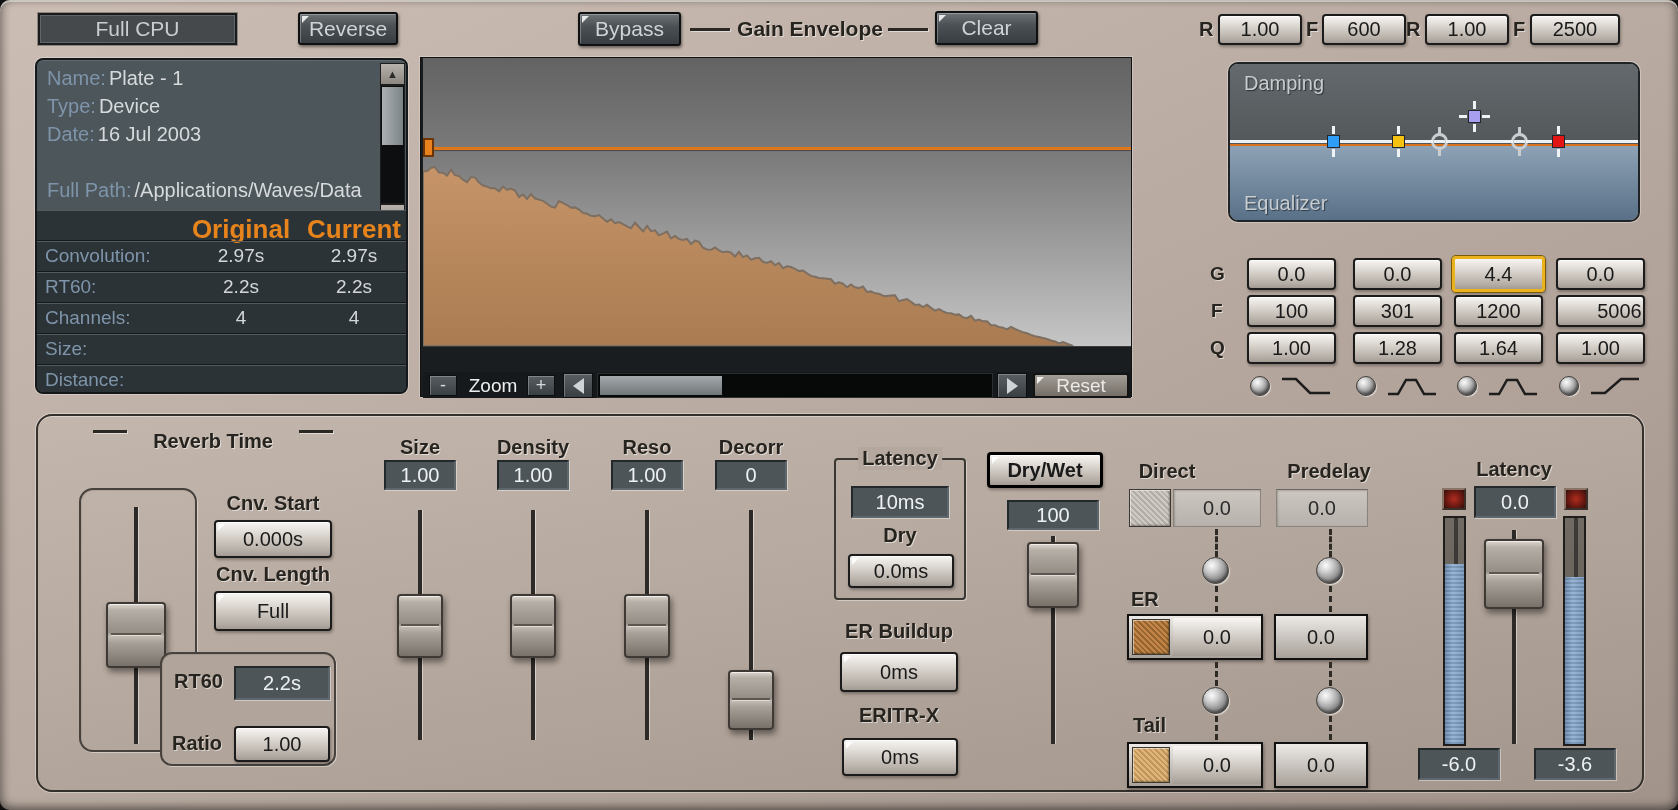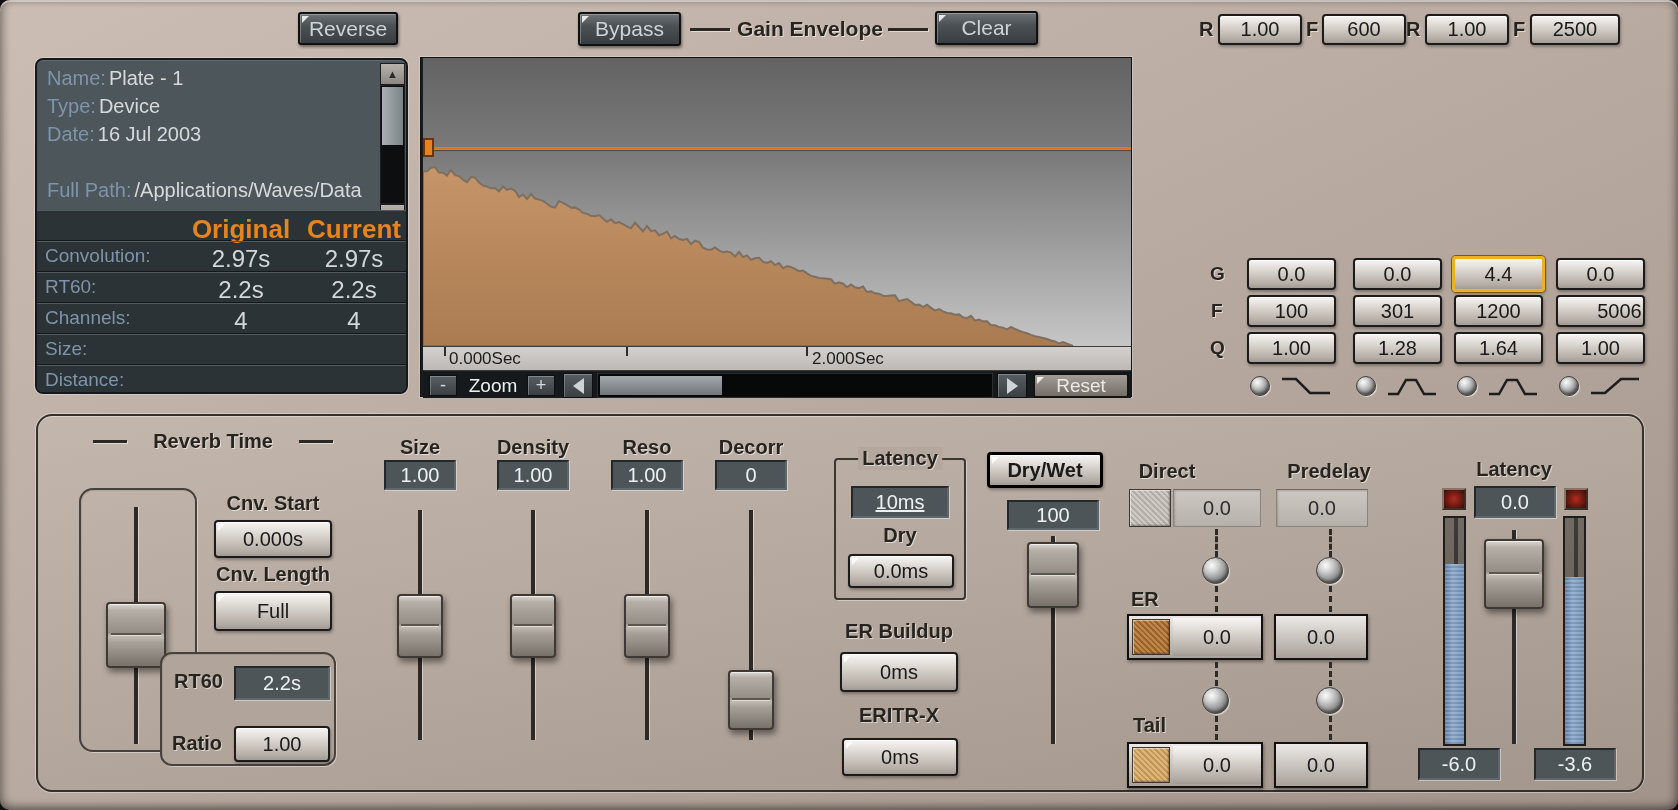--- a/index.html
+++ b/index.html
@@ -44,21 +44,21 @@
   .info-panel { left:35px; top:58px; width:373px; height:336px; background:#4d565a;
     border:2px solid #15181a; border-radius:8px; overflow:hidden;
     box-shadow: 0 0 0 1px rgba(255,255,255,.3), inset 0 1px 0 rgba(255,255,255,.12); }
   .info-row { position:absolute; left:10px; height:27px; display:flex; align-items:center; font-size:20px; white-space:nowrap; }
   .info-lbl { color:#7e94aa; }
   .info-val { color:#d6dadc; margin-left:3px; }
   .itable { position:absolute; left:0; top:150px; width:373px; height:186px; background:#2c3336; }
   .itable-row { position:absolute; left:0; width:373px; height:31px;
     border-top:1px solid #505a5f; border-bottom:1px solid #14181a; }
   .itable-lbl { position:absolute; left:8px; top:3px; font-size:19px; color:#7e94aa; }
-  .itable-val { position:absolute; top:3px; width:110px; text-align:center; font-size:24px; color:#d3d7d9; }
+  .itable-val { position:absolute; top:3px; width:110px; text-align:center; font-size:19px; color:#d3d7d9; }
   .itable-hdr { position:absolute; top:3px; width:110px; text-align:center; font-size:26px; font-weight:bold; color:#e8841c; }
 
   
   .sb-btn { background:linear-gradient(180deg,#b8b2ac,#8d8781); border:1px solid #1d1d1d;
     display:flex; align-items:center; justify-content:center; font-size:11px; color:#2a2a2a; }
   .sb-track { background:#0c0e0f; border:1px solid #1d1d1d; }
   .sb-thumb { background:linear-gradient(90deg,#aab0b4,#7c8387); }
 
   
   .wave-panel { left:420px; top:57px; width:712px; height:340px; background:#191d1f;
@@ -135,20 +135,24 @@
     background:repeating-linear-gradient(0deg, rgba(0,0,0,.12) 0 2px, rgba(255,255,255,.06) 2px 4px),
       linear-gradient(90deg,#6d8cb0 0%,#93b1d4 40%,#7b9abe 100%); }
   .clip-ind { position:absolute; width:24px; height:22px; border:2px solid; border-color:#8a7468 #3a2e28 #3a2e28 #8a7468;
     background:radial-gradient(circle at 50% 50%, #b02c20 0%, #6e1a12 55%, #32100b 100%); }
 </style>
 </head>
 <body>
 
 <div class="plugin">
 
+  <div class="abs flexc" style="left:38px;top:13px;width:199px;height:32px;background:#45494b;border:2px solid #181a1b;
+              box-shadow:0 0 0 1px #8d867f, inset 0 0 0 1px #5f6568;color:#c9cdcf;font-size:21px;">
+    <span>Full CPU</span>
+  </div>
   <div class="abs btn-dark notch" style="left:298px;top:12px;width:100px;height:33px;">
     <span>Reverse</span>
   </div>
   <div class="abs btn-dark notch" style="left:578px;top:12px;width:103px;height:34px;">
     <span>Bypass</span>
   </div>
   <div class="abs dash" style="left:690px;top:28px;width:40px;"></div>
   <div class="abs lbl" style="left:735px;top:17px;width:150px;text-align:center;font-size:21px;">Gain Envelope</div>
   <div class="abs dash" style="left:888px;top:28px;width:40px;"></div>
   <div class="abs btn-dark notch" style="left:935px;top:11px;width:103px;height:34px;">
@@ -232,45 +236,61 @@
           <linearGradient id="wavegrad" x1="0" y1="0" x2="0" y2="1">
             <stop offset="0" stop-color="#c69468"></stop>
               <stop offset="1" stop-color="#aa7b51"></stop>
           </linearGradient>
         </defs>
         <polygon id="wave-poly" fill="url(#wavegrad)" stroke="#7d6f62" stroke-width="2" points="0,288 0,113 4,113.3 8,109.8 12,109.1 16,114.5 20,114.7 24,117.5 28,111.8 32,117.1 36,118.1 40,121.7 44,124.1 48,119.1 52,119.6 56,124.6 60,127.5 64,128.6 68,130.3 72,130.3 76,133.3 80,128.5 84,131.9 88,130.5 92,132.6 96,139.1 100,136.5 104,141.0 108,136.1 112,140.5 116,141.6 120,142.9 124,145.7 128,148.6 132,149.7 136,143.1 140,144.8 144,147.0 148,149.8 152,149.4 156,151.6 160,154.9 164,155.8 168,157.8 172,158.2 176,157.1 180,160.4 184,163.8 188,161.3 192,165.2 196,164.1 200,166.2 204,168.3 208,170.3 212,164.7 216,169.0 220,173.5 224,168.0 228,173.2 232,172.3 236,177.2 240,175.7 244,173.6 248,180.4 252,178.0 256,181.1 260,182.0 264,180.9 268,186.0 272,182.7 276,183.9 280,189.8 284,191.4 288,191.8 292,189.4 296,192.3 300,194.3 304,193.6 308,194.6 312,198.5 316,193.8 320,199.1 324,197.4 328,201.8 332,200.3 336,199.8 340,203.8 344,205.0 348,203.1 352,207.1 356,205.0 360,210.2 364,208.3 368,209.0 372,210.8 376,213.1 380,212.5 384,215.4 388,217.9 392,218.7 396,220.0 400,220.3 404,220.7 408,221.3 412,225.8 416,224.4 420,225.7 424,229.3 428,226.5 432,229.3 436,230.1 440,228.4 444,234.0 448,233.4 452,235.3 456,235.7 460,237.7 464,238.1 468,237.4 472,237.2 476,243.2 480,241.9 484,241.1 488,243.7 492,246.9 496,246.6 500,249.1 504,246.7 508,249.9 512,252.6 516,251.0 520,253.4 524,254.9 528,255.3 532,256.7 536,256.4 540,259.4 544,260.1 548,257.8 552,262.7 556,261.6 560,263.3 564,263.2 568,267.3 572,267.3 576,269.0 580,269.7 584,271.4 588,268.9 592,271.0 596,272.7 600,274.1 604,275.3 608,276.9 612,278.3 616,279.0 620,280.0 624,281.0 628,282.5 632,283.4 636,285.5 640,284.0 650,288"></polygon>
       </svg>
       <div class="env-line"></div>
       <div class="env-handle"></div>
     </div>
-    <div class="ruler">
-      <div class="ruler-tick" style="left:21px;"></div>
-      <div class="ruler-tick" style="left:203px;"></div>
-      <div class="ruler-tick" style="left:383px;"></div>
-      <span class="ruler-lbl" style="left:26px;">0.000Sec</span>
-      <span class="ruler-lbl" style="left:389px;">2.000Sec</span>
-    </div>
     <div class="wave-ctrl">
       <div class="wc-btn" style="left:6px;top:3px;width:28px;height:21px;">-</div>
       <div class="abs flexc" style="left:38px;top:3px;width:64px;height:21px;color:#eceeef;font-size:19px;">Zoom</div>
       <div class="wc-btn" style="left:104px;top:3px;width:28px;height:21px;">+</div>
       <div class="wc-btn" style="left:140px;top:1px;width:30px;height:25px;">
         <span class="tri" style="border-top:8px solid transparent;border-bottom:8px solid transparent;border-right:11px solid #cfd4d7;"></span>
       </div>
       <div class="abs" style="left:174px;top:1px;width:396px;height:25px;background:#070808;border:1px solid #2a2e30;">
         <div style="position:absolute;left:2px;top:2px;width:122px;height:19px;background:linear-gradient(180deg,#a2a8ab,#717779);"></div>
       </div>
       <div class="wc-btn" style="left:574px;top:1px;width:30px;height:25px;">
         <span class="tri" style="border-top:8px solid transparent;border-bottom:8px solid transparent;border-left:11px solid #cfd4d7;"></span>
       </div>
       <div class="abs flexc notch" style="left:610px;top:1px;width:96px;height:25px;background:linear-gradient(180deg,#a39d97,#746e67);
                   border:2px solid #131313;border-radius:3px;color:#ebe9e6;font-size:19px;">Reset</div>
     </div>
   </div>
 
+  <div class="abs eq-graph">
+    <div class="eq-damp-zone"></div>
+    <div class="eq-eq-zone"></div>
+    <div class="eq-zone-lbl" style="top:8px;">Damping</div>
+    <div class="eq-zone-lbl" style="top:128px;">Equalizer</div>
+    <div class="eq-wline"></div>
+    <div class="eq-oline"></div>
+    <div class="eq-marker" style="left:97px;top:71px;background:#2e9df5;"></div>
+    <div class="eq-marker" style="left:162px;top:71px;background:#f5c211;"></div>
+    <div class="eq-ring" style="left:201px;top:69px;">
+      <span class="sidetick" style="left:-9px;"></span>
+      <span class="sidetick" style="right:-9px;"></span>
+    </div>
+    <div class="eq-marker" style="left:238px;top:46px;background:#a79ef0;">
+      <span class="sidetick" style="left:-10px;"></span>
+      <span class="sidetick" style="right:-10px;"></span>
+    </div>
+    <div class="eq-ring" style="left:281px;top:69px;">
+      <span class="sidetick" style="left:-9px;"></span>
+      <span class="sidetick" style="right:-9px;"></span>
+    </div>
+    <div class="eq-marker" style="left:322px;top:71px;background:#e31414;"></div>
+  </div>
 
 
   <div class="abs lbl eq-rowlbl" style="left:1210px;top:263px;">G</div>
   <div class="abs field-light eq-field" style="left:1247px;top:258px;">0.0</div>
   <div class="abs field-light eq-field" style="left:1353px;top:258px;">0.0</div>
   <div class="abs field-light eq-field selected" style="left:1452px;top:256px;width:93px;height:36px;">4.4</div>
   <div class="abs field-light eq-field" style="left:1556px;top:258px;">0.0</div>
 
   <div class="abs lbl eq-rowlbl" style="left:1211px;top:300px;">F</div>
   <div class="abs field-light eq-field" style="left:1247px;top:295px;">100</div>
@@ -296,21 +316,21 @@
   <svg class="filt-svg" style="left:1487px;top:373px;" width="52" height="26" viewBox="0 0 52 26">
     <polyline points="2,21 12,21 20,7 30,7 38,21 50,21" fill="none" stroke="#1d1d1d" stroke-width="2.5"></polyline>
     </svg>
   <div class="abs led-sphere" style="left:1559px;top:376px;width:20px;height:20px;"></div>
   <svg class="filt-svg" style="left:1589px;top:373px;" width="52" height="26" viewBox="0 0 52 26">
     <polyline points="2,20 16,20 32,6 50,6" fill="none" stroke="#1d1d1d" stroke-width="2.5"></polyline>
     </svg>
 
   <div class="abs bottom-panel">
 
-    <div class="abs" style="left:50px;top:14px;width:250px;display:flex;align-items:center;justify-content:center;gap:26px;">
+    <div class="abs" style="left:50px;top:14px;width:250px;display:flex;align-items:flex-start;justify-content:center;gap:26px;">
       <span class="dash" style="width:34px;"></span>
       <span class="lbl">Reverb Time</span>
       <span class="dash" style="width:34px;"></span>
     </div>
     <div class="group-box" style="left:41px;top:72px;width:118px;height:264px;"></div>
     <div class="abs vtrack" style="left:96px;top:91px;width:4px;height:237px;"></div>
     <div class="abs fader" style="left:68px;top:186px;width:60px;height:66px;"></div>
 
     <div class="abs lbl" style="left:170px;top:76px;width:130px;text-align:center;">Cnv. Start</div>
     <div class="abs field-light notch" style="left:176px;top:104px;width:118px;height:38px;">0.000s</div>
@@ -339,21 +359,21 @@
     <div class="abs vtrack" style="left:607px;top:94px;width:4px;height:230px;"></div>
     <div class="abs fader" style="left:586px;top:178px;width:46px;height:64px;"></div>
 
     <div class="abs lbl" style="left:653px;top:20px;width:120px;text-align:center;">Decorr</div>
     <div class="abs field-dark" style="left:677px;top:44px;width:72px;height:30px;">0</div>
     <div class="abs vtrack" style="left:711px;top:94px;width:4px;height:230px;"></div>
     <div class="abs fader" style="left:690px;top:254px;width:46px;height:60px;"></div>
 
     <div class="fieldset" style="left:796px;top:42px;width:132px;height:142px;padding-left:38px;">
       <span class="fieldset-title lbl">Latency</span>
-      <div class="field-dark" style="position:absolute;left:15px;top:26px;width:98px;height:32px;text-decoration:underline;">10ms</div>
+      <div class="field-dark" style="position:absolute;left:15px;top:26px;width:98px;height:32px;">10ms</div>
       <div class="lbl" style="position:absolute;left:0;top:64px;width:100%;text-align:center;">Dry</div>
       <div class="field-light notch" style="position:absolute;left:12px;top:94px;width:106px;height:34px;">0.0ms</div>
     </div>
 
     <div class="abs lbl" style="left:779px;top:204px;width:164px;text-align:center;">ER Buildup</div>
     <div class="abs field-light notch" style="left:802px;top:236px;width:118px;height:40px;">0ms</div>
     <div class="abs lbl" style="left:779px;top:288px;width:164px;text-align:center;">ERITR-X</div>
     <div class="abs field-light notch" style="left:804px;top:322px;width:116px;height:38px;">0ms</div>
 
     <div class="abs field-light notch" style="left:949px;top:36px;width:116px;height:36px;border:3px solid #000;font-weight:bold;">Dry/Wet</div>

